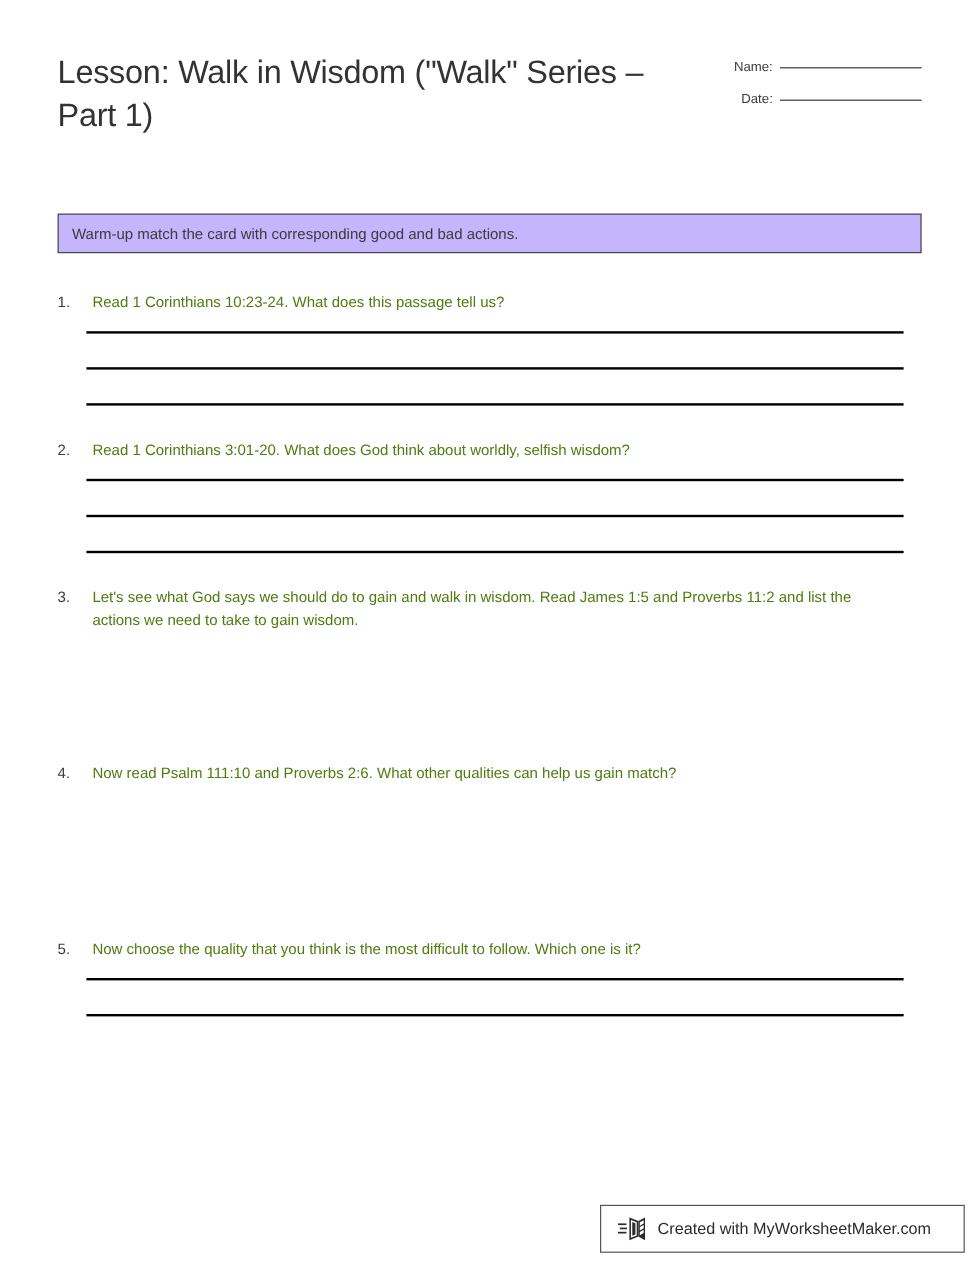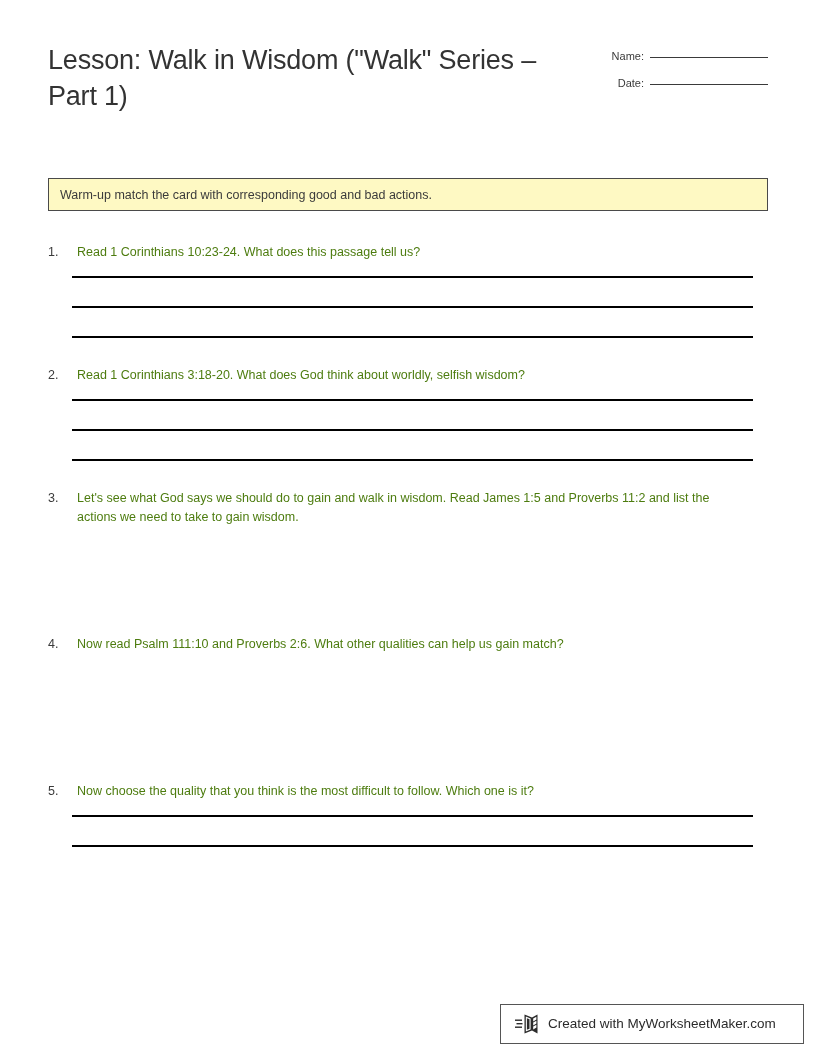--- a/index.html
+++ b/index.html
@@ -63,21 +63,21 @@
   }
 
   
   .warmup-box {
     position: absolute;
     left: 48px;
     top: 178px;
     width: 720px;
     height: 33px;
     border: 1.2px solid #4a4a4a;
-    background: #fef9c3;
+    background: #c4b5fd;
     display: flex;
     align-items: center;
     padding: 6px 11px;
   }
   .warmup-text {
     font-size: 12.5px;
     color: #3b3b3b;
     line-height: 16px;
   }
 
@@ -180,21 +180,21 @@
       </div>
       <div class="answer-lines">
         <div class="ans-line" style="border-bottom-color: rgb(0, 0, 0);"></div>
         <div class="ans-line" style="border-bottom-color: rgb(0, 0, 0);"></div>
         <div class="ans-line" style="border-bottom-color: rgb(0, 0, 0);"></div>
       </div>
     </div>
     <div class="question" style="margin-bottom: 28px;">
       <div class="q-head">
         <span class="q-num">2.</span>
-        <span class="q-text">Read 1 Corinthians 3:18-20. What does God think about worldly, selfish wisdom?</span>
+        <span class="q-text">Read 1 Corinthians 3:01-20. What does God think about worldly, selfish wisdom?</span>
       </div>
       <div class="answer-lines">
         <div class="ans-line" style="border-bottom-color: rgb(0, 0, 0);"></div>
         <div class="ans-line" style="border-bottom-color: rgb(0, 0, 0);"></div>
         <div class="ans-line" style="border-bottom-color: rgb(0, 0, 0);"></div>
       </div>
     </div>
     <div class="question" style="margin-bottom: 0px;">
       <div class="q-head">
         <span class="q-num">3.</span>

